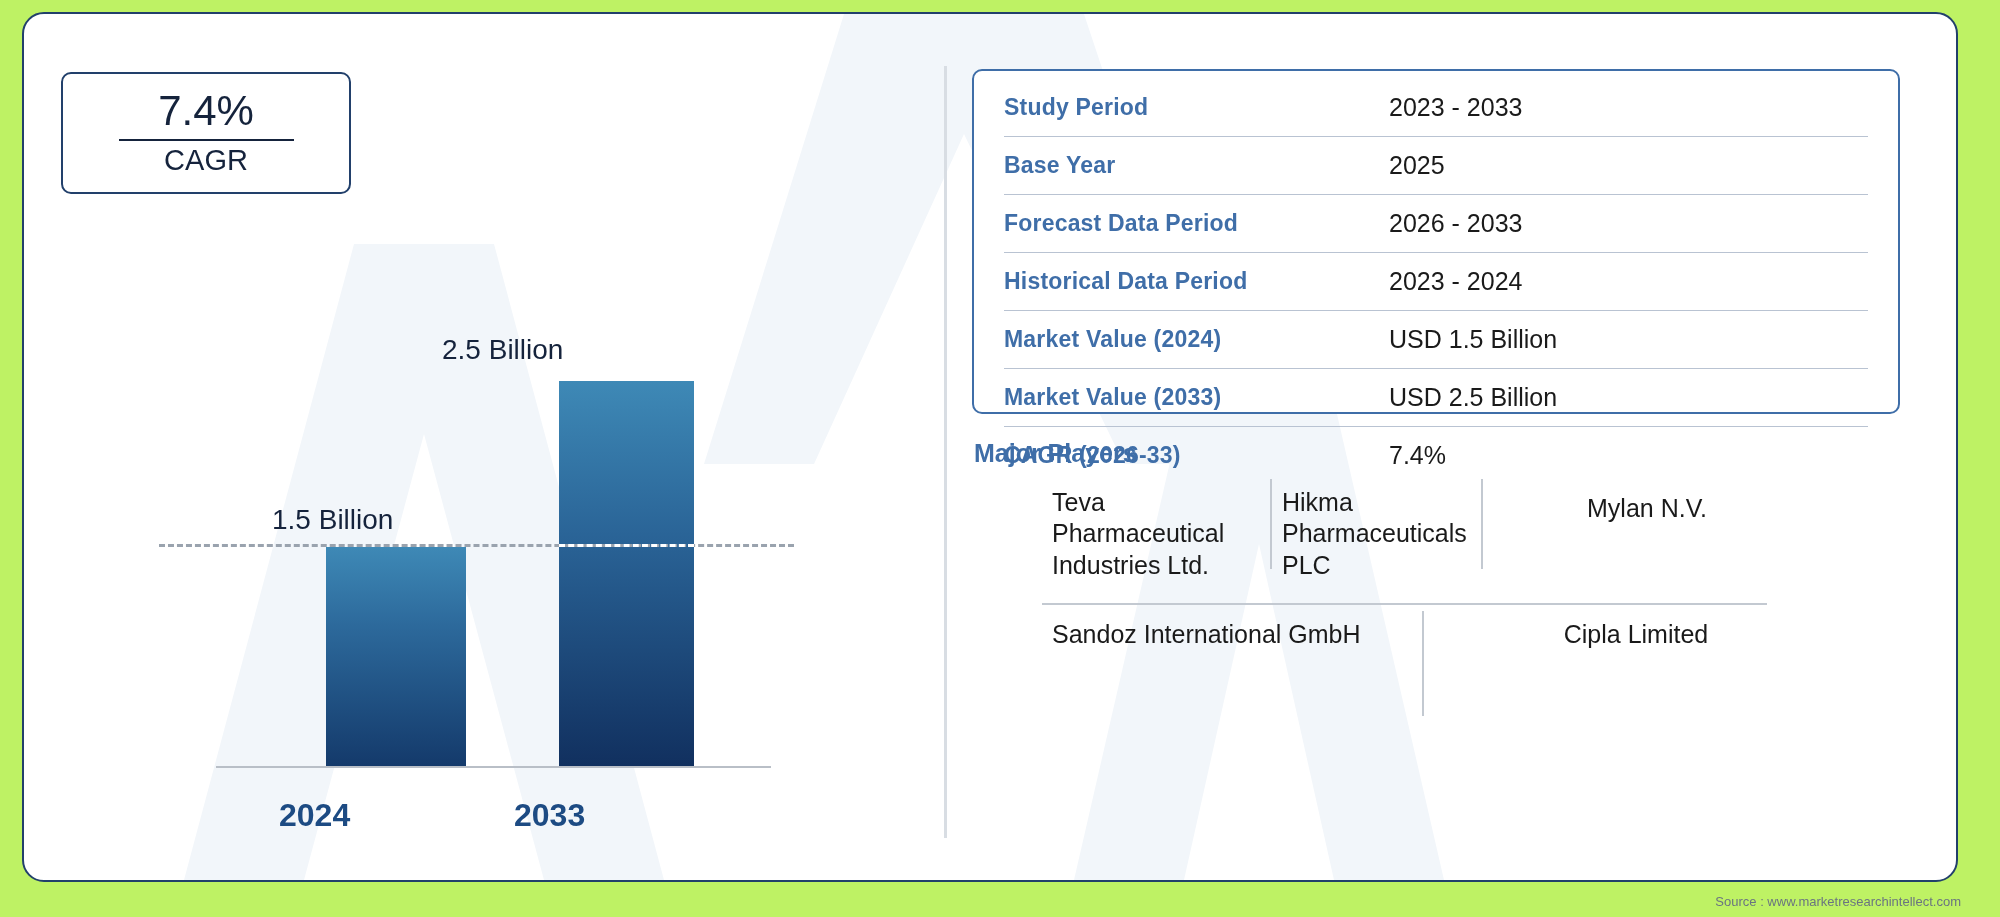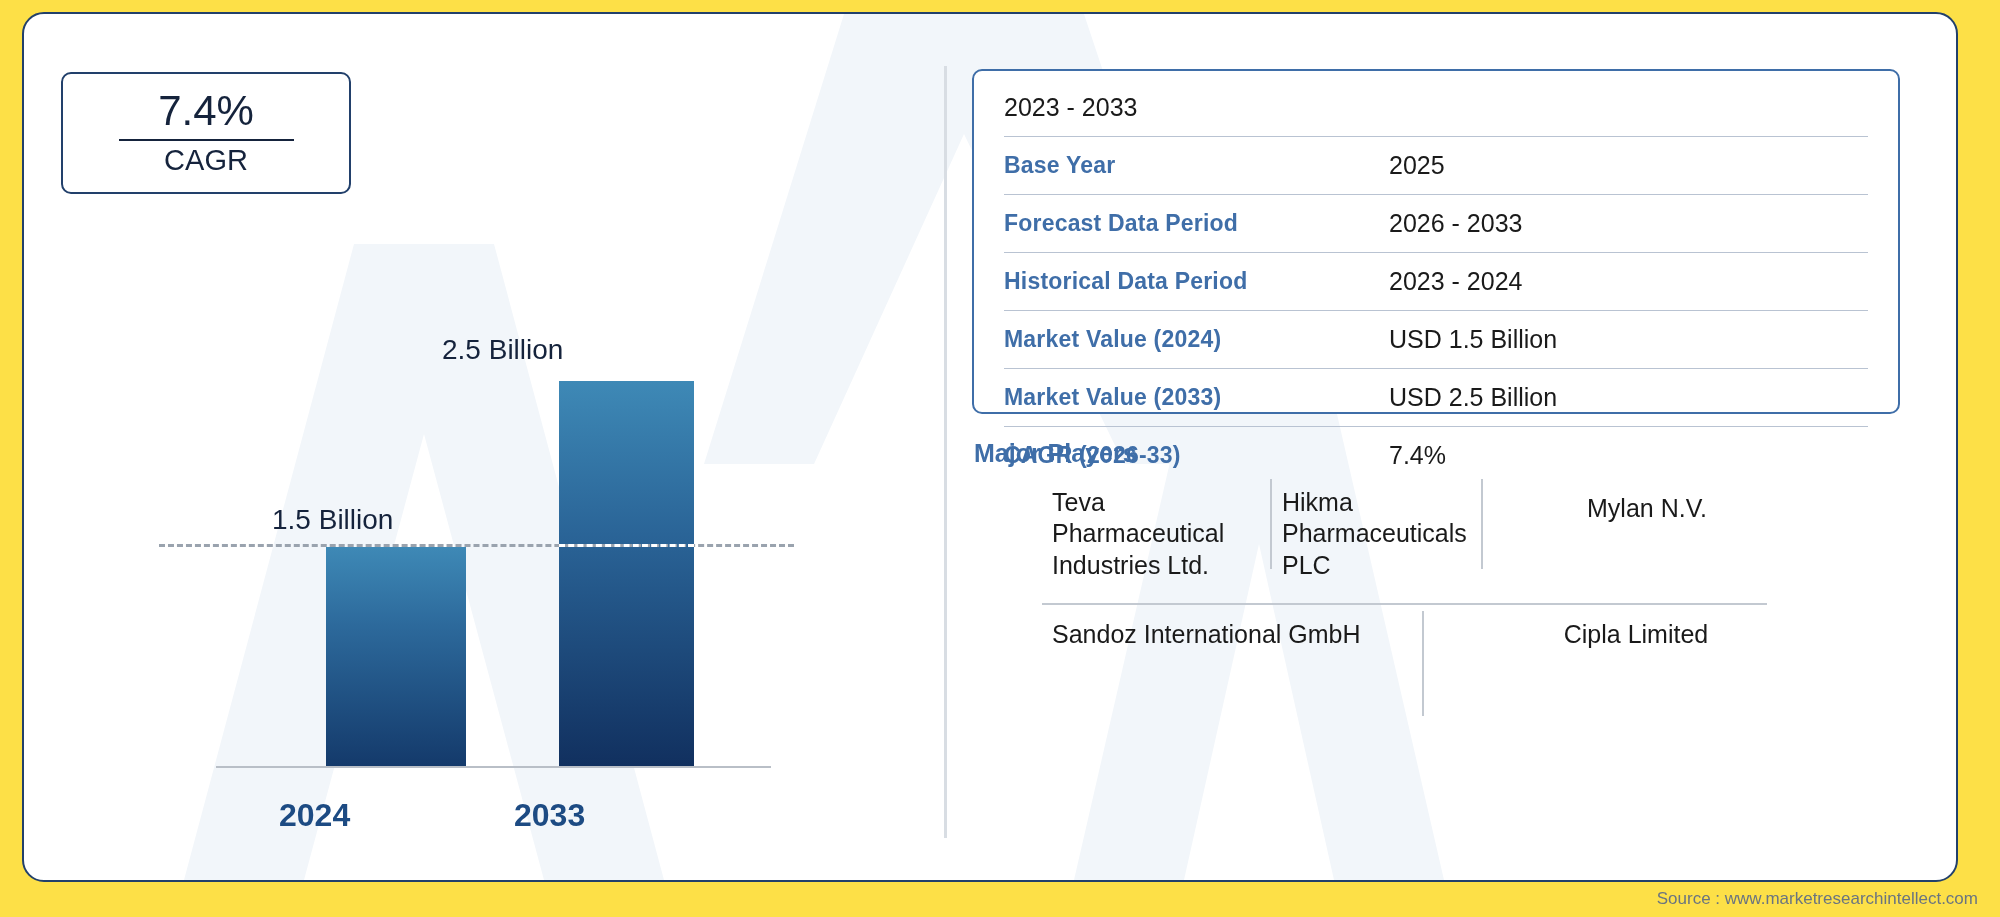--- a/index.html
+++ b/index.html
@@ -5,21 +5,21 @@
   html, body {
     margin: 0;
     padding: 0;
     background: #ffffff;
     font-family: "Liberation Sans", sans-serif;
   }
   #page {
     position: relative;
     width: 2000px;
     height: 917px;
-    background: #fde047;
+    background: #bef264;
     overflow: hidden;
   }
   
   .card {
     position: absolute;
     left: 22px;
     top: 12px;
     width: 1936px;
     height: 870px;
     border: 2px solid #22406b;
@@ -225,23 +225,23 @@
     background: #c3c9d1;
     margin-top: 34px;
   }
   .r2 { height: 120px; margin-top: 6px; }
   .r2 .c1 { width: 380px; text-align: left; padding-top: 8px; }
   .r2 .c2 { width: 50px; border-left: 2px solid #c3c9d1; height: 105px; }
   .r2 .c3 { width: 330px; text-align: center; padding-top: 8px; }
 
   .source {
     position: absolute;
-    right: 22px;
+    right: 39px;
     bottom: 8px;
-    font-size: 17px;
+    font-size: 13px;
     color: #6a7480;
   }
 </style>
 </head>
 <body>
 
 <div id="page">
   <div class="card">
 
     <div class="watermark">
@@ -277,20 +277,21 @@
         <div class="tick tick-2033">2033</div>
       </div>
     </div>
 
     <div class="divider"></div>
 
     <div class="right-panel">
 
       <div class="info-box">
         <div class="info-row">
+          <div class="info-key">Study Period</div>
           <div class="info-val">2023 - 2033</div>
         </div>
         <div class="info-row">
           <div class="info-key">Base Year</div>
           <div class="info-val">2025</div>
         </div>
         <div class="info-row">
           <div class="info-key">Forecast Data Period</div>
           <div class="info-val">2026 - 2033</div>
         </div>

